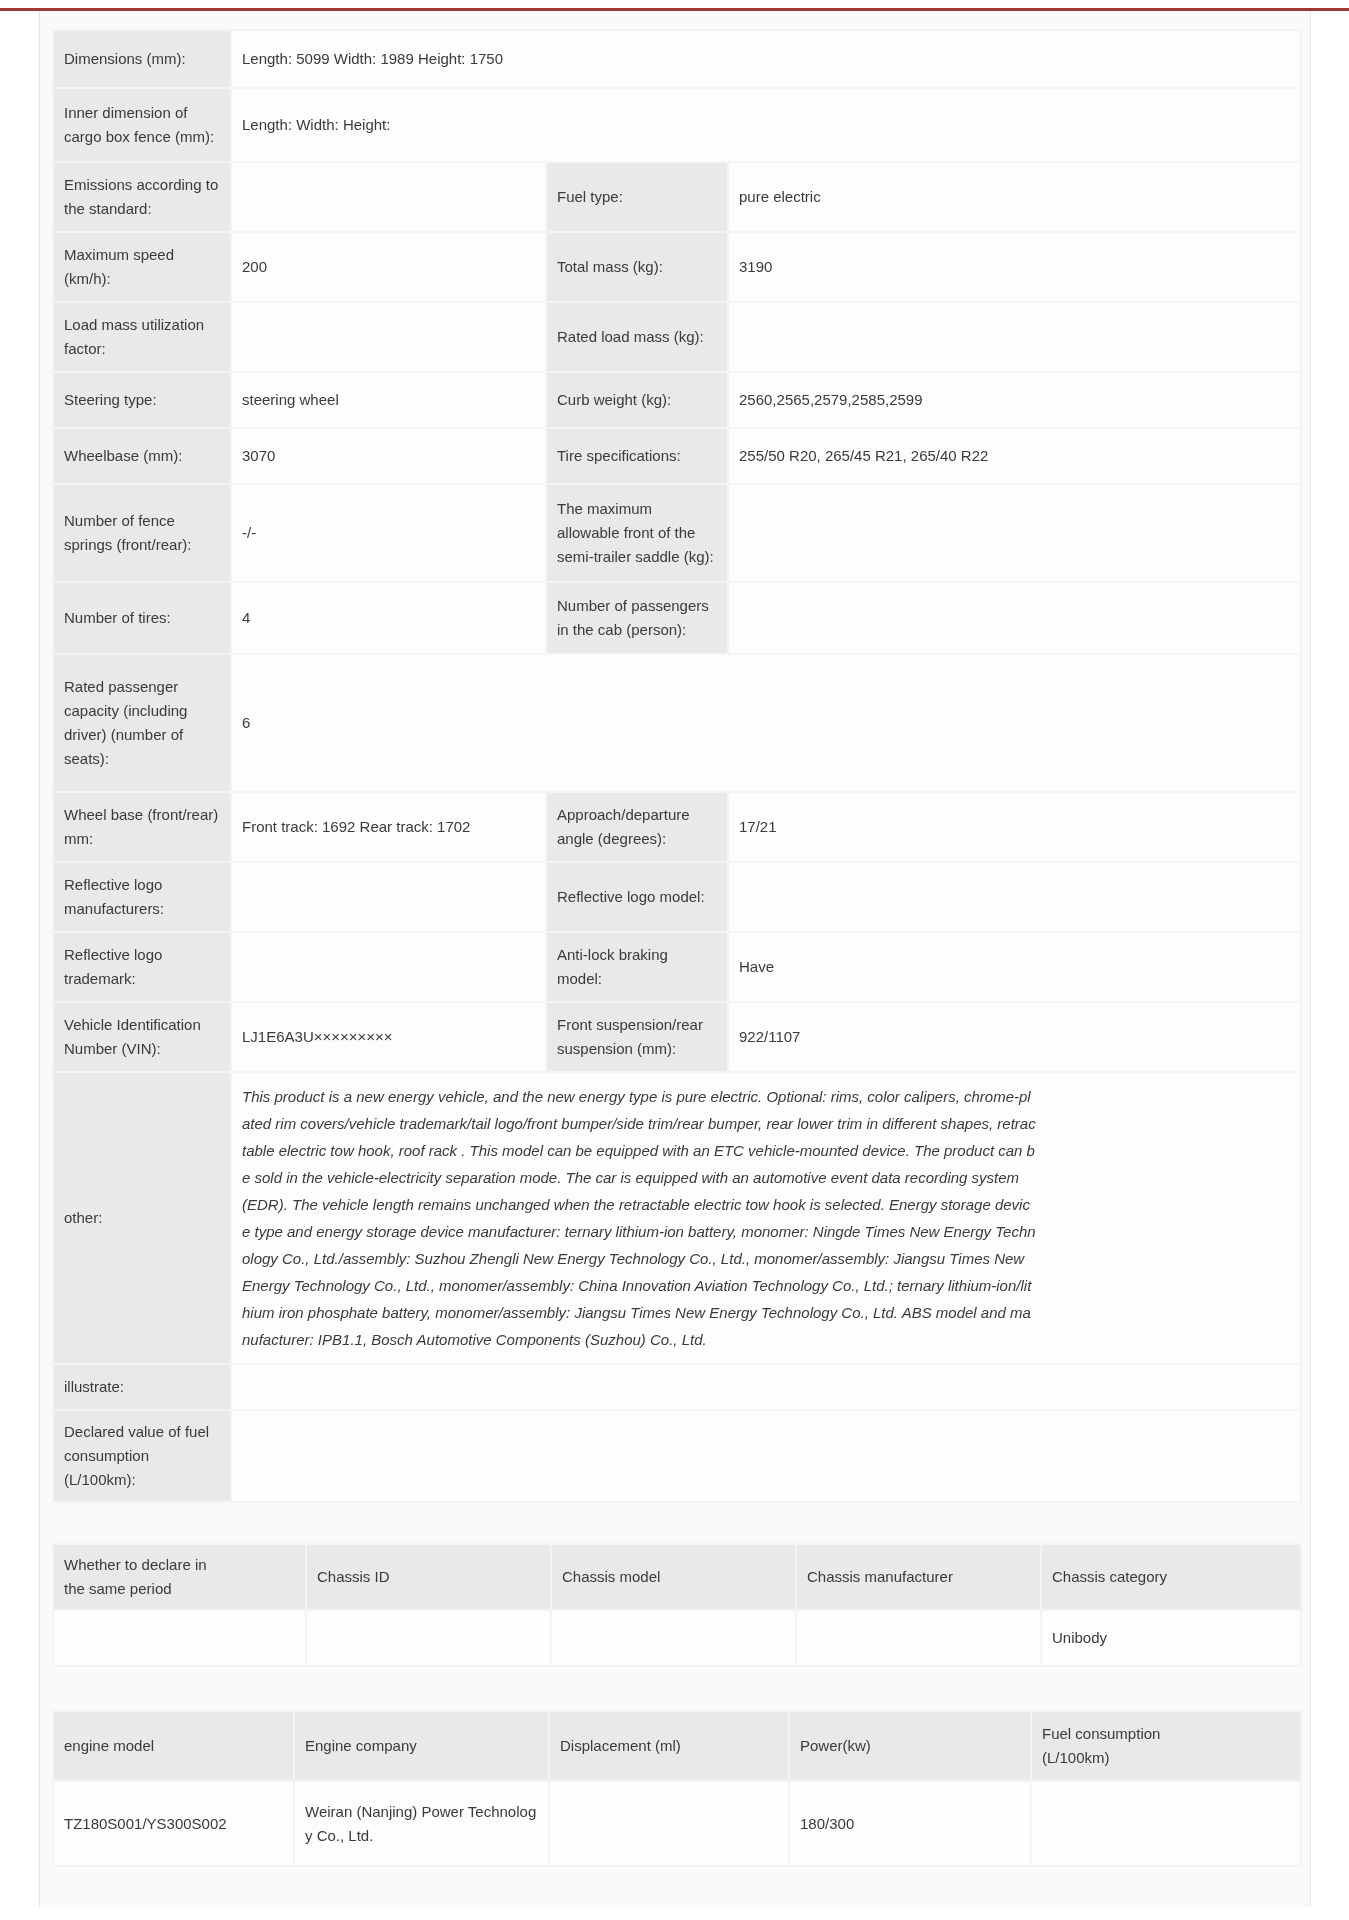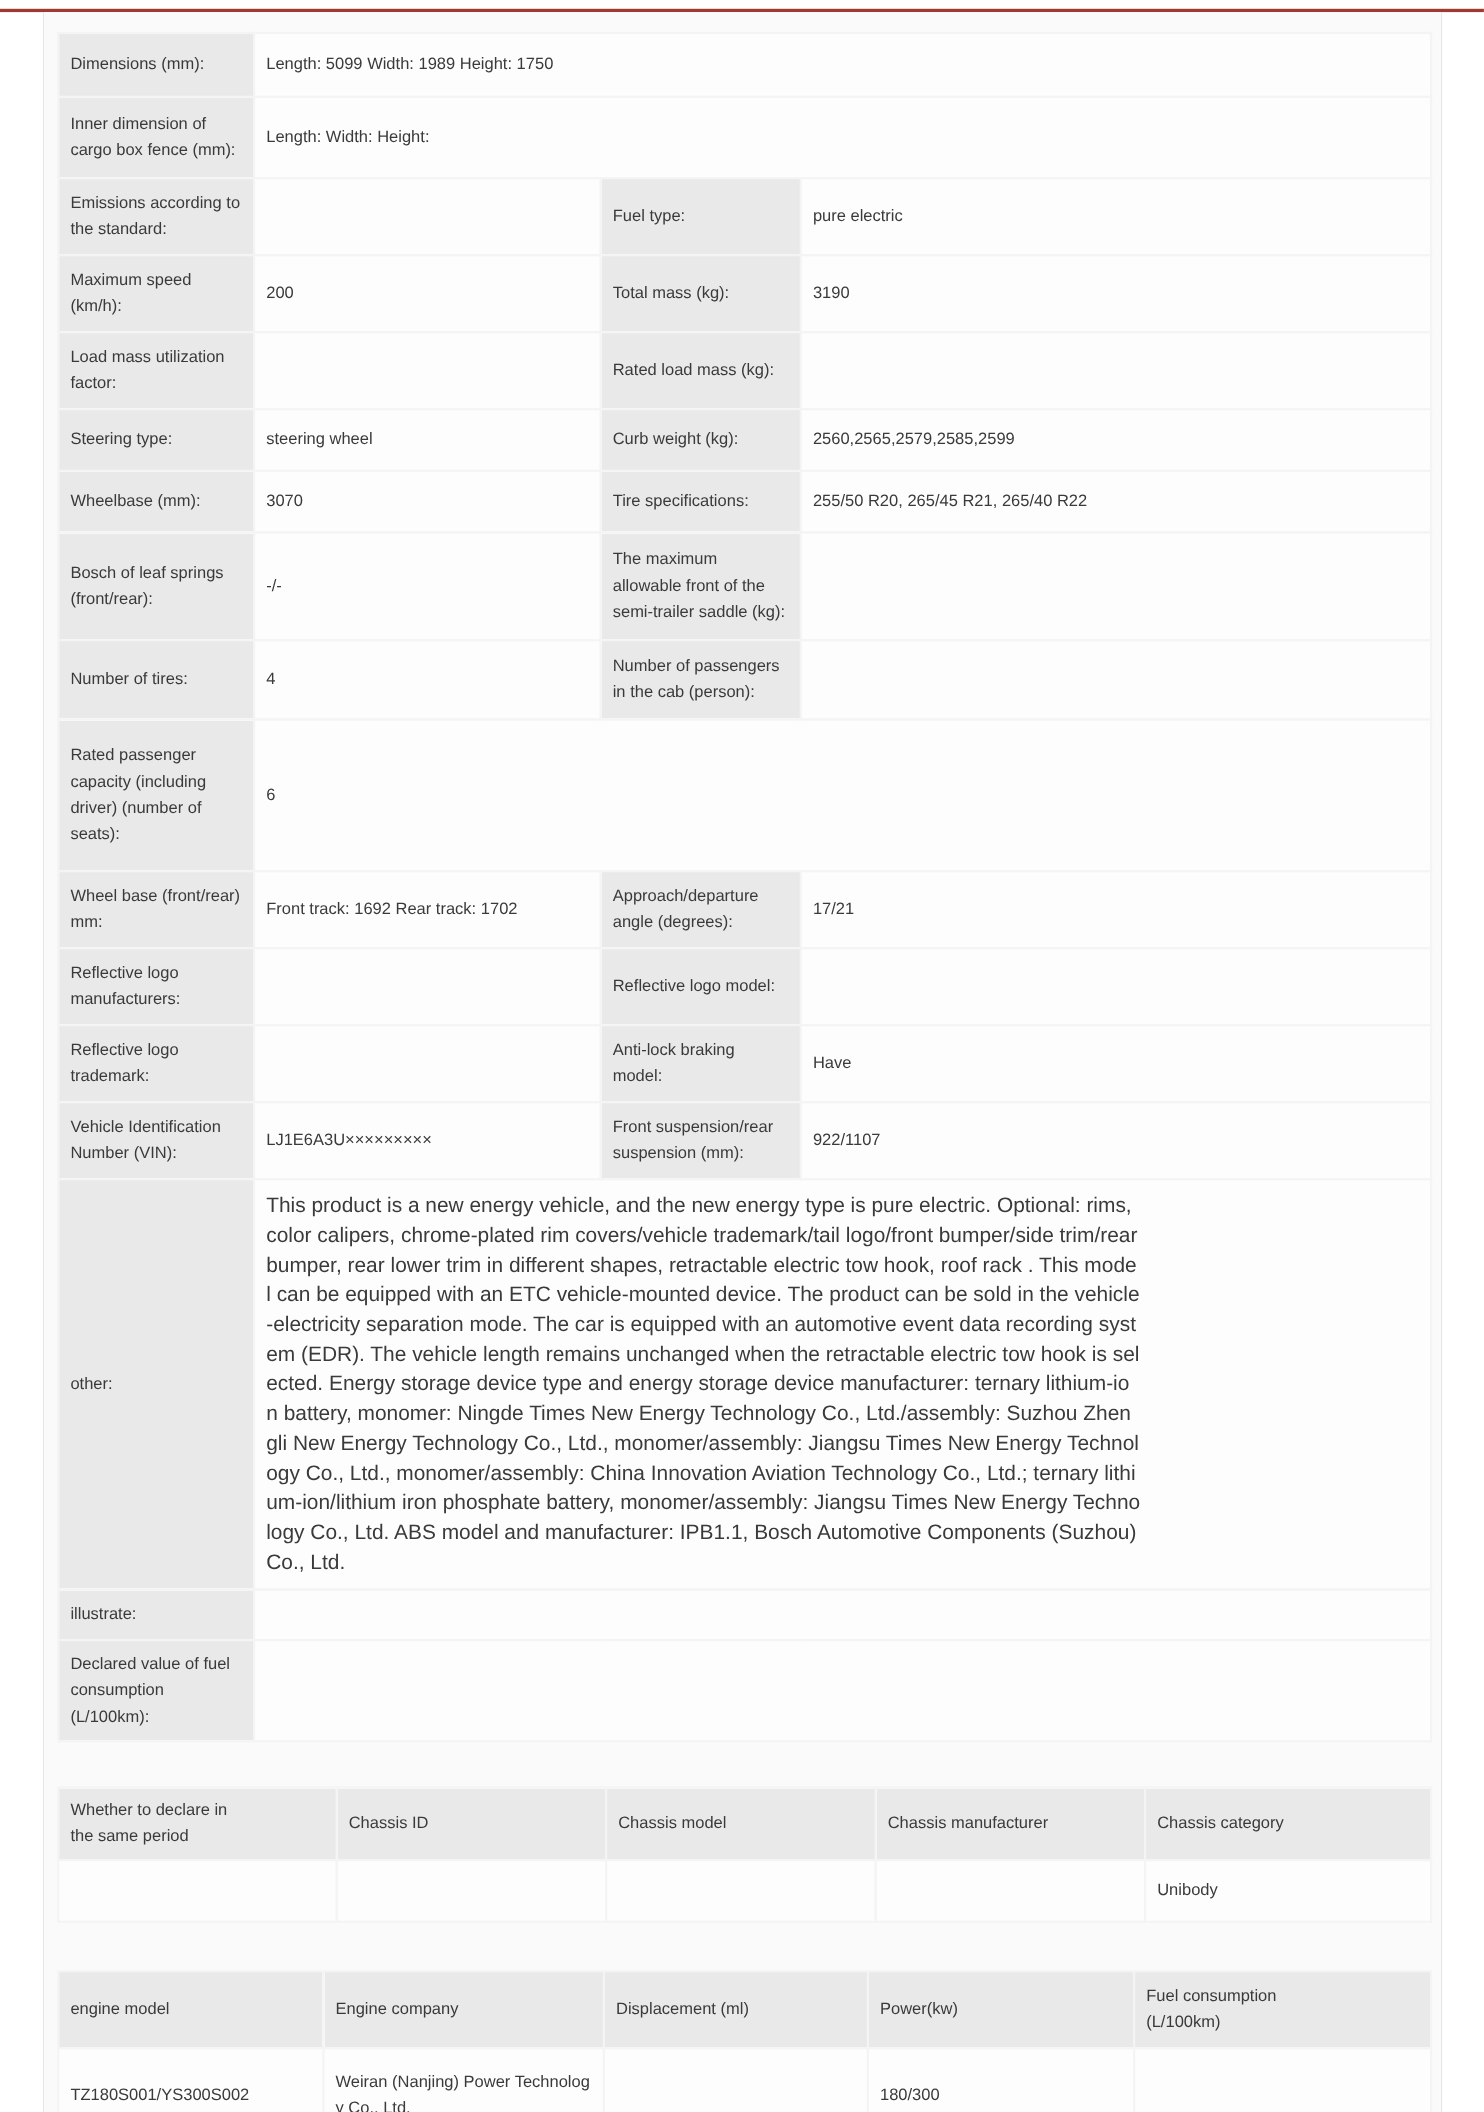--- a/index.html
+++ b/index.html
@@ -35,23 +35,24 @@
     font-weight:normal;
     text-align:left;
   }
   .lbl{background:#e9e9e9;}
   .val{background:#fdfdfd;}
   .sub-gap1{margin-top:40px;}
   .sub-gap2{margin-top:43px;}
   .para{
     max-width:795px;
     line-height:27px;
-    font-size:19px;
+    font-size:15px;
     word-break:break-all;
     padding:2px 0;
+    font-style:italic;
   }
   .breakall{word-break:break-all;}
   .hdr-narrow{display:inline-block;max-width:165px;}
 </style>
 </head>
 <body>
 
 <div>
   <div class="top-line" id="top-line" style="background: rgb(158, 58, 49);"></div>
   <div class="frame">
@@ -96,21 +97,21 @@
             <td class="lbl">Curb weight (kg):</td>
             <td class="val">2560,2565,2579,2585,2599</td>
           </tr>
           <tr style="height: 56px;">
             <td class="lbl">Wheelbase (mm):</td>
             <td class="val">3070</td>
             <td class="lbl">Tire specifications:</td>
             <td class="val">255/50 R20, 265/45 R21, 265/40 R22</td>
           </tr>
           <tr style="height: 98px;">
-            <td class="lbl">Bosch of leaf springs (front/rear):</td>
+            <td class="lbl">Number of fence springs (front/rear):</td>
             <td class="val">-/-</td>
             <td class="lbl">The maximum allowable front of the semi-trailer saddle (kg):</td>
             <td class="val"></td>
           </tr>
           <tr style="height: 72px;">
             <td class="lbl">Number of tires:</td>
             <td class="val">4</td>
             <td class="lbl">Number of passengers in the cab (person):</td>
             <td class="val"></td>
           </tr>

